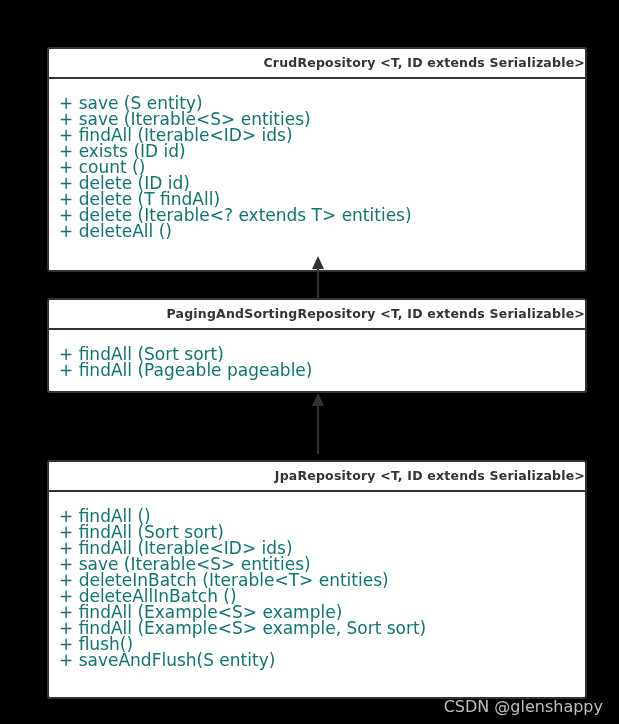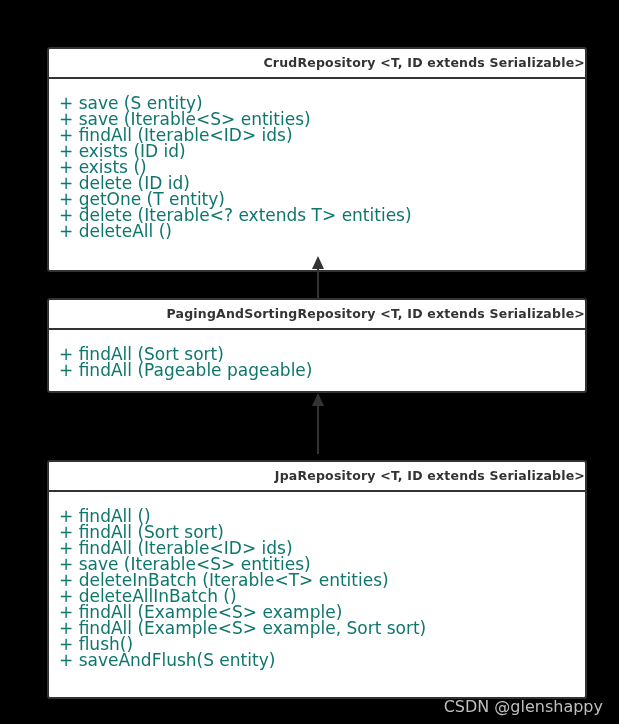--- a/index.html
+++ b/index.html
@@ -70,23 +70,23 @@
 </head>
 <body>
 
 <div class="uml-class" style="top:47px; height:221px;">
   <div class="uml-header">CrudRepository &lt;T, ID extends Serializable&gt;</div>
   <div class="uml-body">
     <div class="uml-method">+ save (S entity)</div>
     <div class="uml-method">+ save (Iterable&lt;S&gt; entities)</div>
     <div class="uml-method">+ findAll (Iterable&lt;ID&gt; ids)</div>
     <div class="uml-method">+ exists (ID id)</div>
-    <div class="uml-method">+ exists ()</div>
+    <div class="uml-method">+ count ()</div>
     <div class="uml-method">+ delete (ID id)</div>
-    <div class="uml-method">+ getOne (T entity)</div>
+    <div class="uml-method">+ delete (T findAll)</div>
     <div class="uml-method">+ delete (Iterable&lt;? extends T&gt; entities)</div>
     <div class="uml-method">+ deleteAll ()</div>
   </div>
 </div>
 
 <div class="arrow-line" style="top:268px; height:30px;"></div>
 <div class="arrow-head" style="left:312px; top:256px;"></div>
 
 <div class="uml-class" style="top:298px; height:91px;">
   <div class="uml-header">PagingAndSortingRepository &lt;T, ID extends Serializable&gt;</div>

